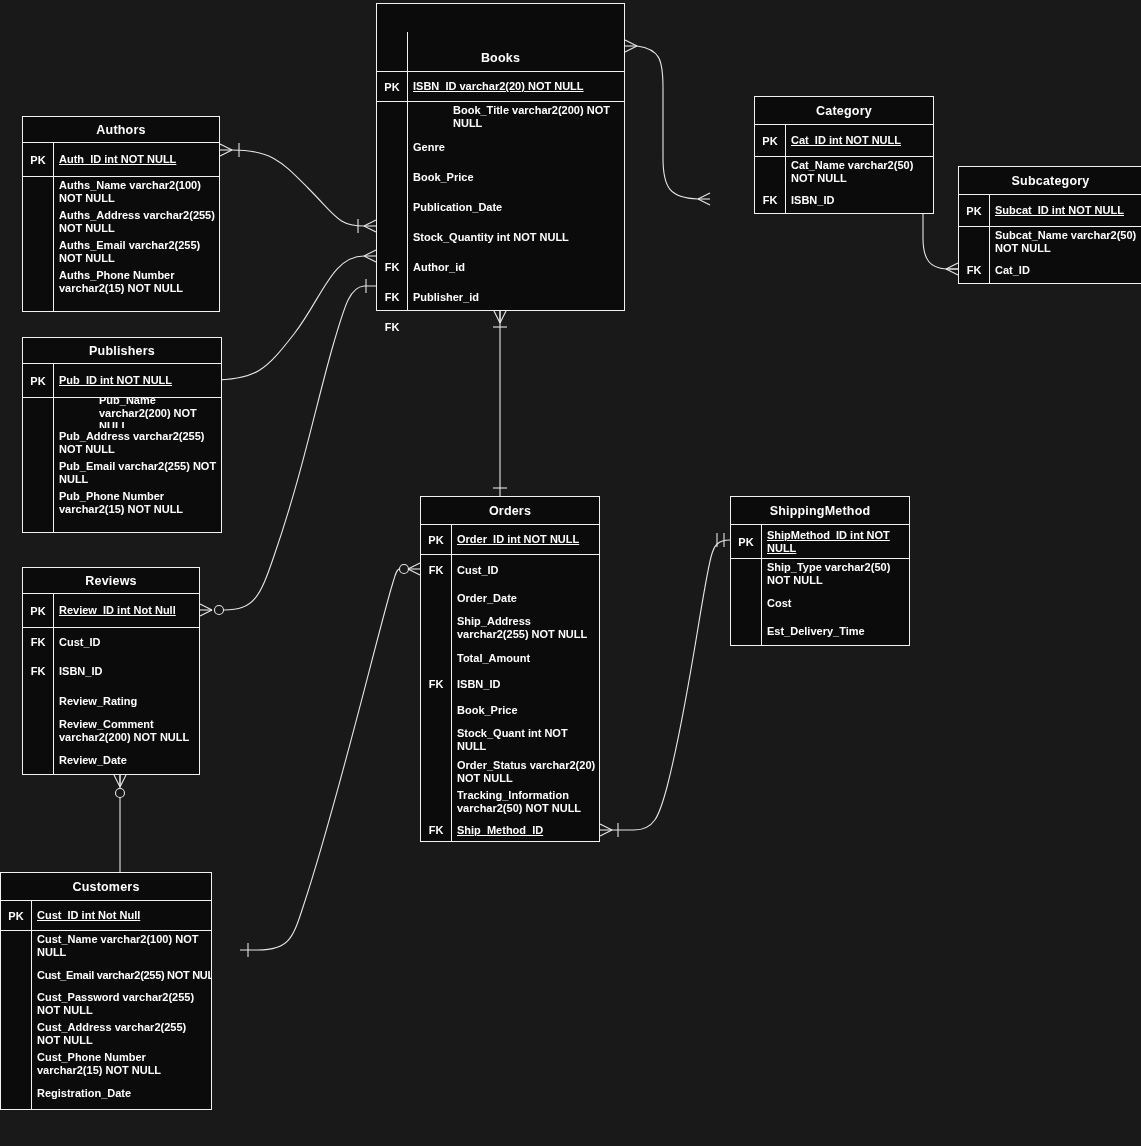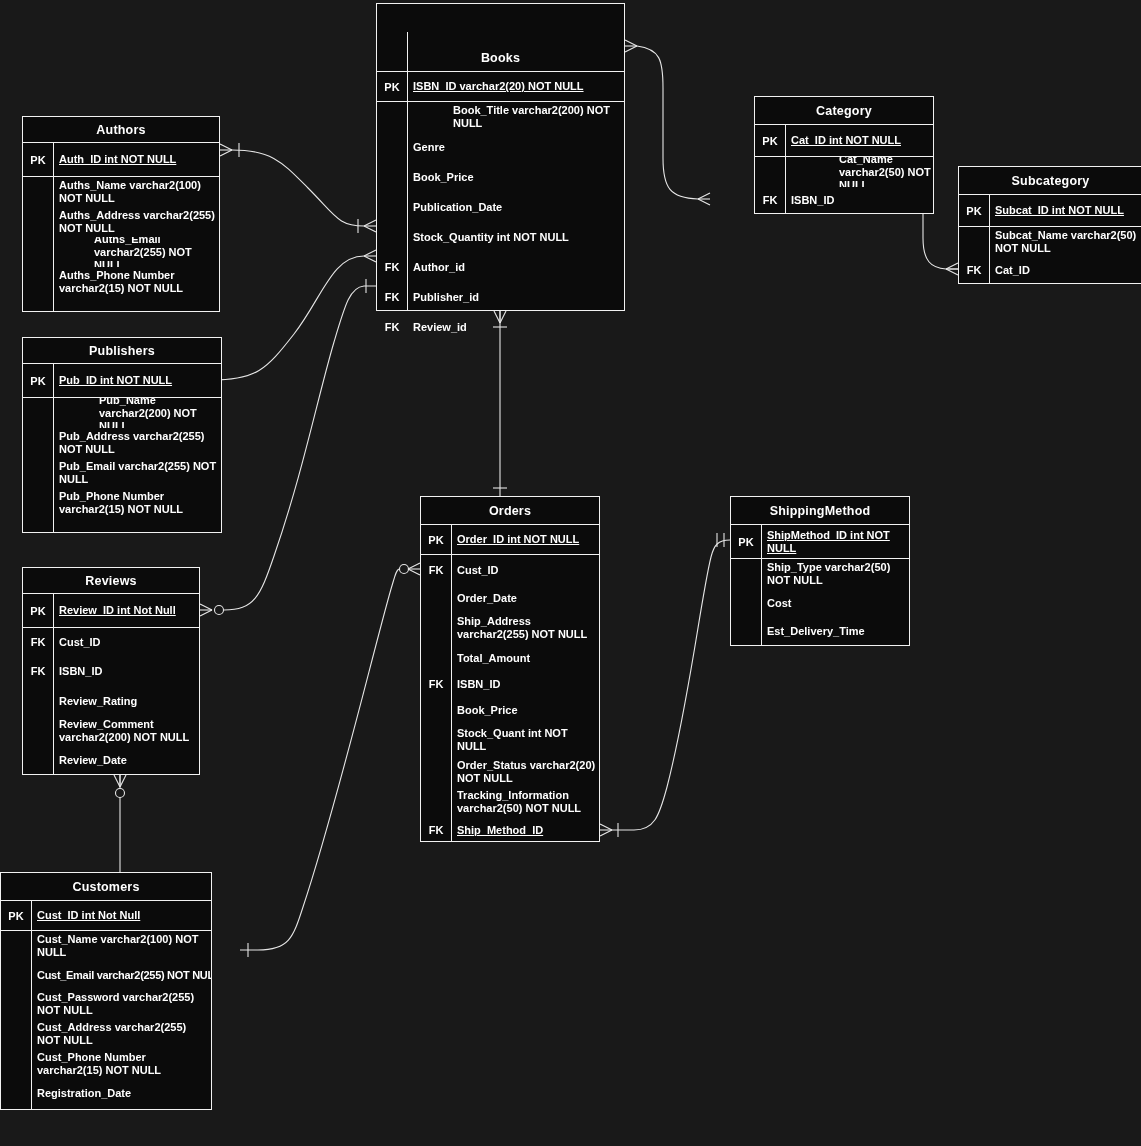--- a/index.html
+++ b/index.html
@@ -149,41 +149,40 @@
         <div class="row" style="height: 30px;">
           <div class="key">FK</div>
           <div class="txt">Author_id</div>
         </div>
         <div class="row" style="height: 30px;">
           <div class="key">FK</div>
           <div class="txt">Publisher_id</div>
         </div>
         <div class="row" style="height: 30px;">
           <div class="key">FK</div>
-          <div class="txt">Review_id</div>
         </div>
       </div>
       <div class="vline" style="top: 28px;"></div>
     </div>
     <div class="tbl" style="left: 22px; top: 116px; width: 198px; height: 196px;">
       <div class="ttl" style="height: 26px;">Authors</div>
       <div class="rows">
         <div class="row pkrow" style="height: 34px;">
           <div class="key">PK</div>
           <div class="txt u">Auth_ID int NOT NULL</div>
         </div>
         <div class="row" style="height: 30px;">
           <div class="key"></div>
           <div class="txt">Auths_Name varchar2(100) NOT NULL</div>
         </div>
         <div class="row" style="height: 30px;">
           <div class="key"></div>
           <div class="txt">Auths_Address varchar2(255) NOT NULL</div>
         </div>
-        <div class="row" style="height: 30px; padding-left: 35px;">
+        <div class="row" style="height: 30px;">
           <div class="key"></div>
           <div class="txt">Auths_Email varchar2(255) NOT NULL</div>
         </div>
         <div class="row" style="height: 30px;">
           <div class="key"></div>
           <div class="txt">Auths_Phone Number varchar2(15) NOT NULL</div>
         </div>
       </div>
       <div class="vline" style="top: 26px;"></div>
     </div>
@@ -327,21 +326,21 @@
       </div>
       <div class="vline" style="top: 28px;"></div>
     </div>
     <div class="tbl" style="left: 710px; top: 96px; width: 180px; height: 118px; margin-left: 44px;">
       <div class="ttl" style="height: 28px;">Category</div>
       <div class="rows">
         <div class="row pkrow" style="height: 32px;">
           <div class="key">PK</div>
           <div class="txt u">Cat_ID int NOT NULL</div>
         </div>
-        <div class="row" style="height: 30px; gap: 48px;">
+        <div class="row" style="height: 30px;">
           <div class="key"></div>
           <div class="txt">Cat_Name varchar2(50) NOT NULL</div>
         </div>
         <div class="row" style="height: 26px;">
           <div class="key">FK</div>
           <div class="txt">ISBN_ID</div>
         </div>
       </div>
       <div class="vline" style="top: 28px;"></div>
     </div>

